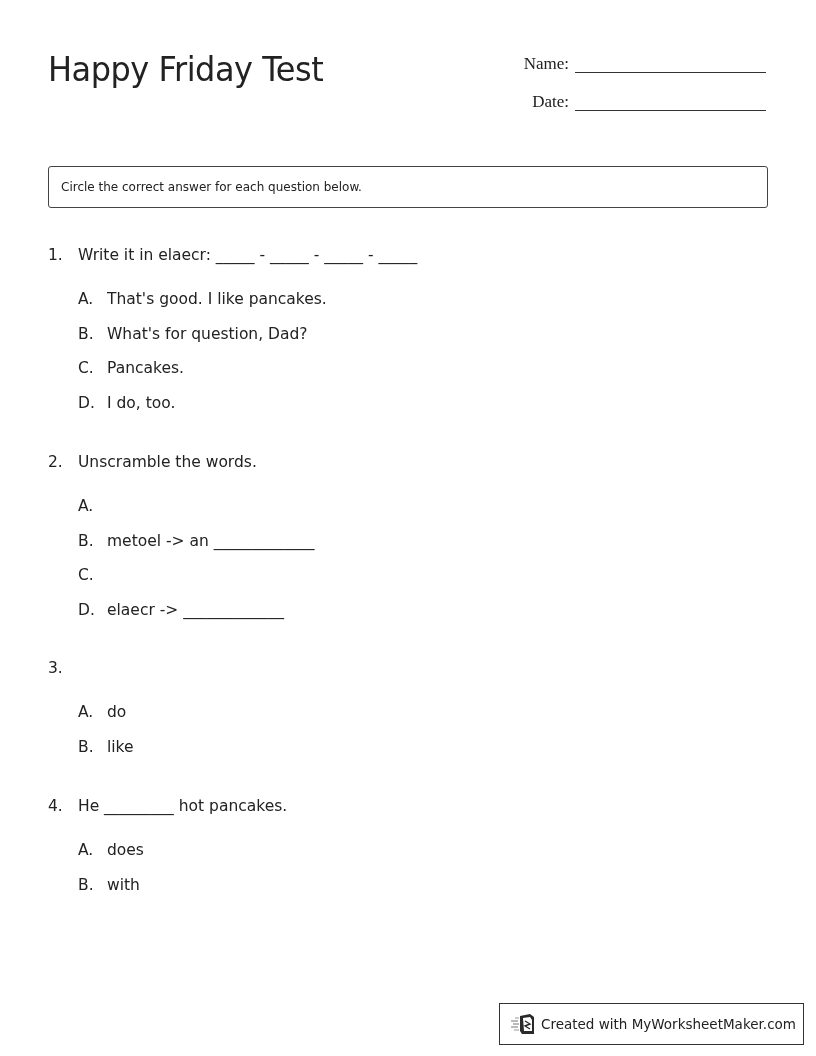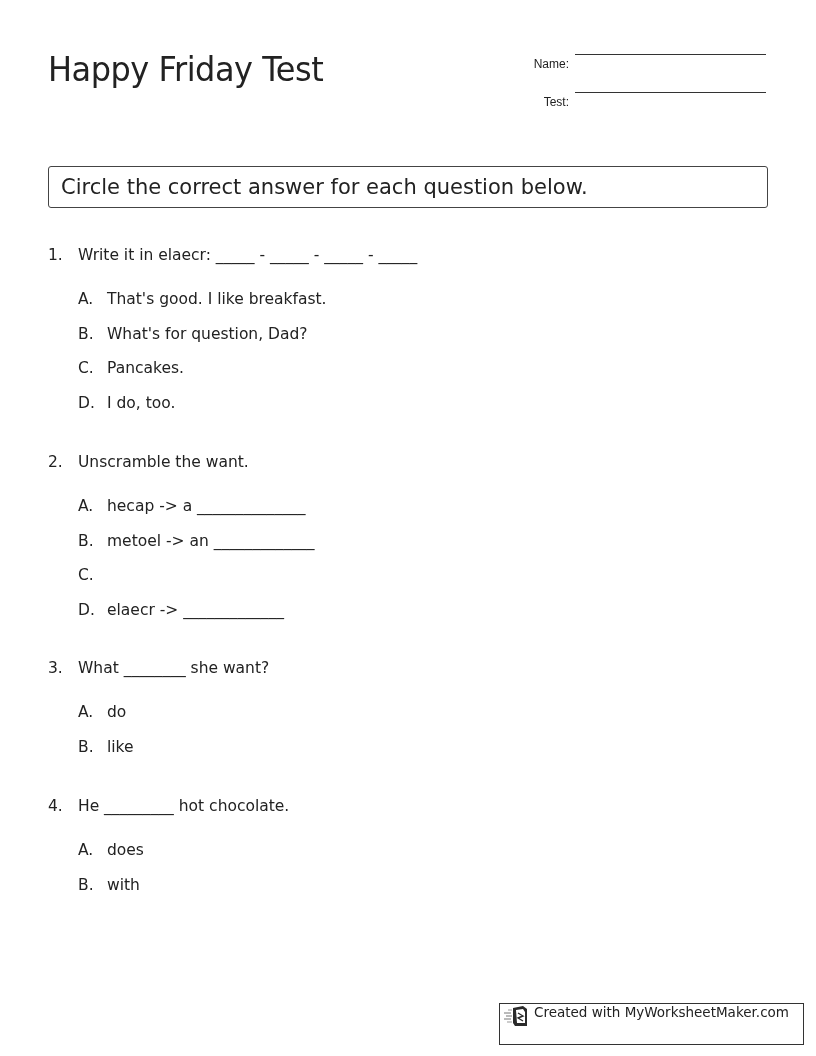--- a/index.html
+++ b/index.html
@@ -25,23 +25,23 @@
       color: #222222;
       margin: 0;
       line-height: 44px;
       font-family: "DejaVu Sans", sans-serif;
       transform: scaleX(0.94);
       transform-origin: left center;
     }
     .field-row {
       position: absolute;
       display: flex;
-      align-items: flex-start;
-      font-family: Liberation Sans, sans-serif;
-      font-size: 12px;
+      align-items: flex-end;
+      font-family: Liberation Serif, serif;
+      font-size: 17px;
       color: #222;
     }
     .field-row .lbl {
       width: 70px;
       text-align: right;
       margin-right: 6px;
       line-height: 20px;
     }
     .field-row .line {
       width: 191px;
@@ -57,21 +57,21 @@
       left: 48px;
       top: 166px;
       width: 706px;
       height: 40px;
       border: 1.3px solid #444;
       border-radius: 3px;
       padding-left: 12px;
       box-sizing: content-box;
       display: flex;
       align-items: center;
-      font-size: 21px;
+      font-size: 12px;
       color: #222;
     }
 
     .question {
       position: absolute;
       left: 48px;
       font-size: 15.5px;
       color: #222;
     }
     .q-head {
@@ -102,120 +102,118 @@
 
     .footer-badge {
       position: absolute;
       left: 499px;
       top: 1003px;
       width: 305px;
       height: 42px;
       border: 1.3px solid #333;
       box-sizing: border-box;
       display: flex;
-      align-items: flex-start;
-      padding-left: 3px;
+      align-items: center;
+      padding-left: 10px;
       font-size: 13.5px;
       color: #222;
     }
     .logo-icon {
       width: 26px;
       height: 24px;
       margin-right: 5px;
       display: inline-block;
     }
   </style>
 </head>
 <body>
 
 <h1 class="title">Happy Friday Test</h1>
 
 <div class="field-row row-name">
   <span class="lbl">Name:</span>
   <span class="line"></span>
 </div>
 <div class="field-row row-date">
-  <span class="lbl">Test:</span>
+  <span class="lbl">Date:</span>
   <span class="line"></span>
 </div>
 
 <div class="instructions">
   <span>Circle the correct answer for each question below.</span>
 </div>
 
 <div class="question q1">
   <div class="q-head">
     <span class="q-num">1.</span>
     <span>Write it in elaecr: _____ - _____ - _____ - _____</span>
   </div>
   <div class="options">
     <div class="opt">
       <span class="opt-letter">A.</span>
-      <span>That's good. I like breakfast.</span>
+      <span>That's good. I like pancakes.</span>
     </div>
     <div class="opt">
       <span class="opt-letter">B.</span>
       <span>What's for question, Dad?</span>
     </div>
     <div class="opt">
       <span class="opt-letter">C.</span>
       <span>Pancakes.</span>
     </div>
     <div class="opt">
       <span class="opt-letter">D.</span>
       <span>I do, too.</span>
     </div>
   </div>
 </div>
 
 <div class="question q2">
   <div class="q-head">
     <span class="q-num">2.</span>
-    <span>Unscramble the want.</span>
-  </div>
-  <div class="options">
-    <div class="opt">
-      <span class="opt-letter">A.</span>
-      <span>hecap -&gt; a ______________</span>
+    <span>Unscramble the words.</span>
+  </div>
+  <div class="options">
+    <div class="opt">
+      <span class="opt-letter">A.</span>
     </div>
     <div class="opt">
       <span class="opt-letter">B.</span>
       <span>metoel -&gt; an _____________</span>
     </div>
     <div class="opt">
       <span class="opt-letter">C.</span>
     </div>
     <div class="opt">
       <span class="opt-letter">D.</span>
       <span>elaecr -&gt; _____________</span>
     </div>
   </div>
 </div>
 
 <div class="question q3">
   <div class="q-head">
     <span class="q-num">3.</span>
-    <span>What ________ she want?</span>
   </div>
   <div class="options">
     <div class="opt">
       <span class="opt-letter">A.</span>
       <span>do</span>
     </div>
     <div class="opt">
       <span class="opt-letter">B.</span>
       <span>like</span>
     </div>
   </div>
 </div>
 
 <div class="question q4">
   <div class="q-head">
     <span class="q-num">4.</span>
-    <span>He _________ hot chocolate.</span>
+    <span>He _________ hot pancakes.</span>
   </div>
   <div class="options">
     <div class="opt">
       <span class="opt-letter">A.</span>
       <span>does</span>
     </div>
     <div class="opt">
       <span class="opt-letter">B.</span>
       <span>with</span>
     </div>

